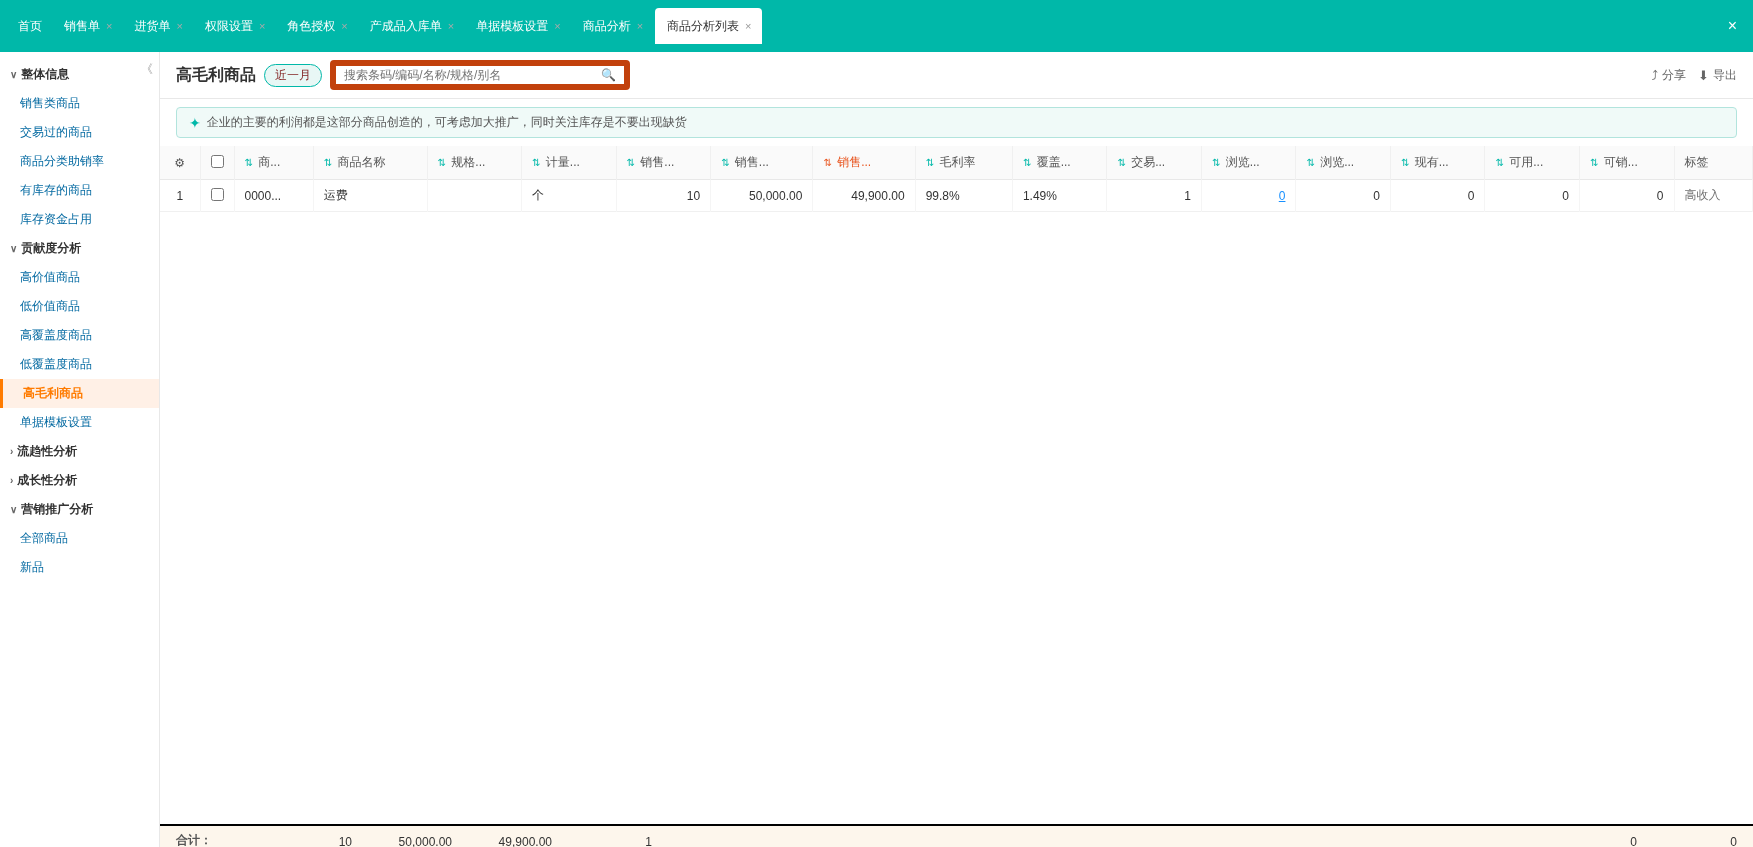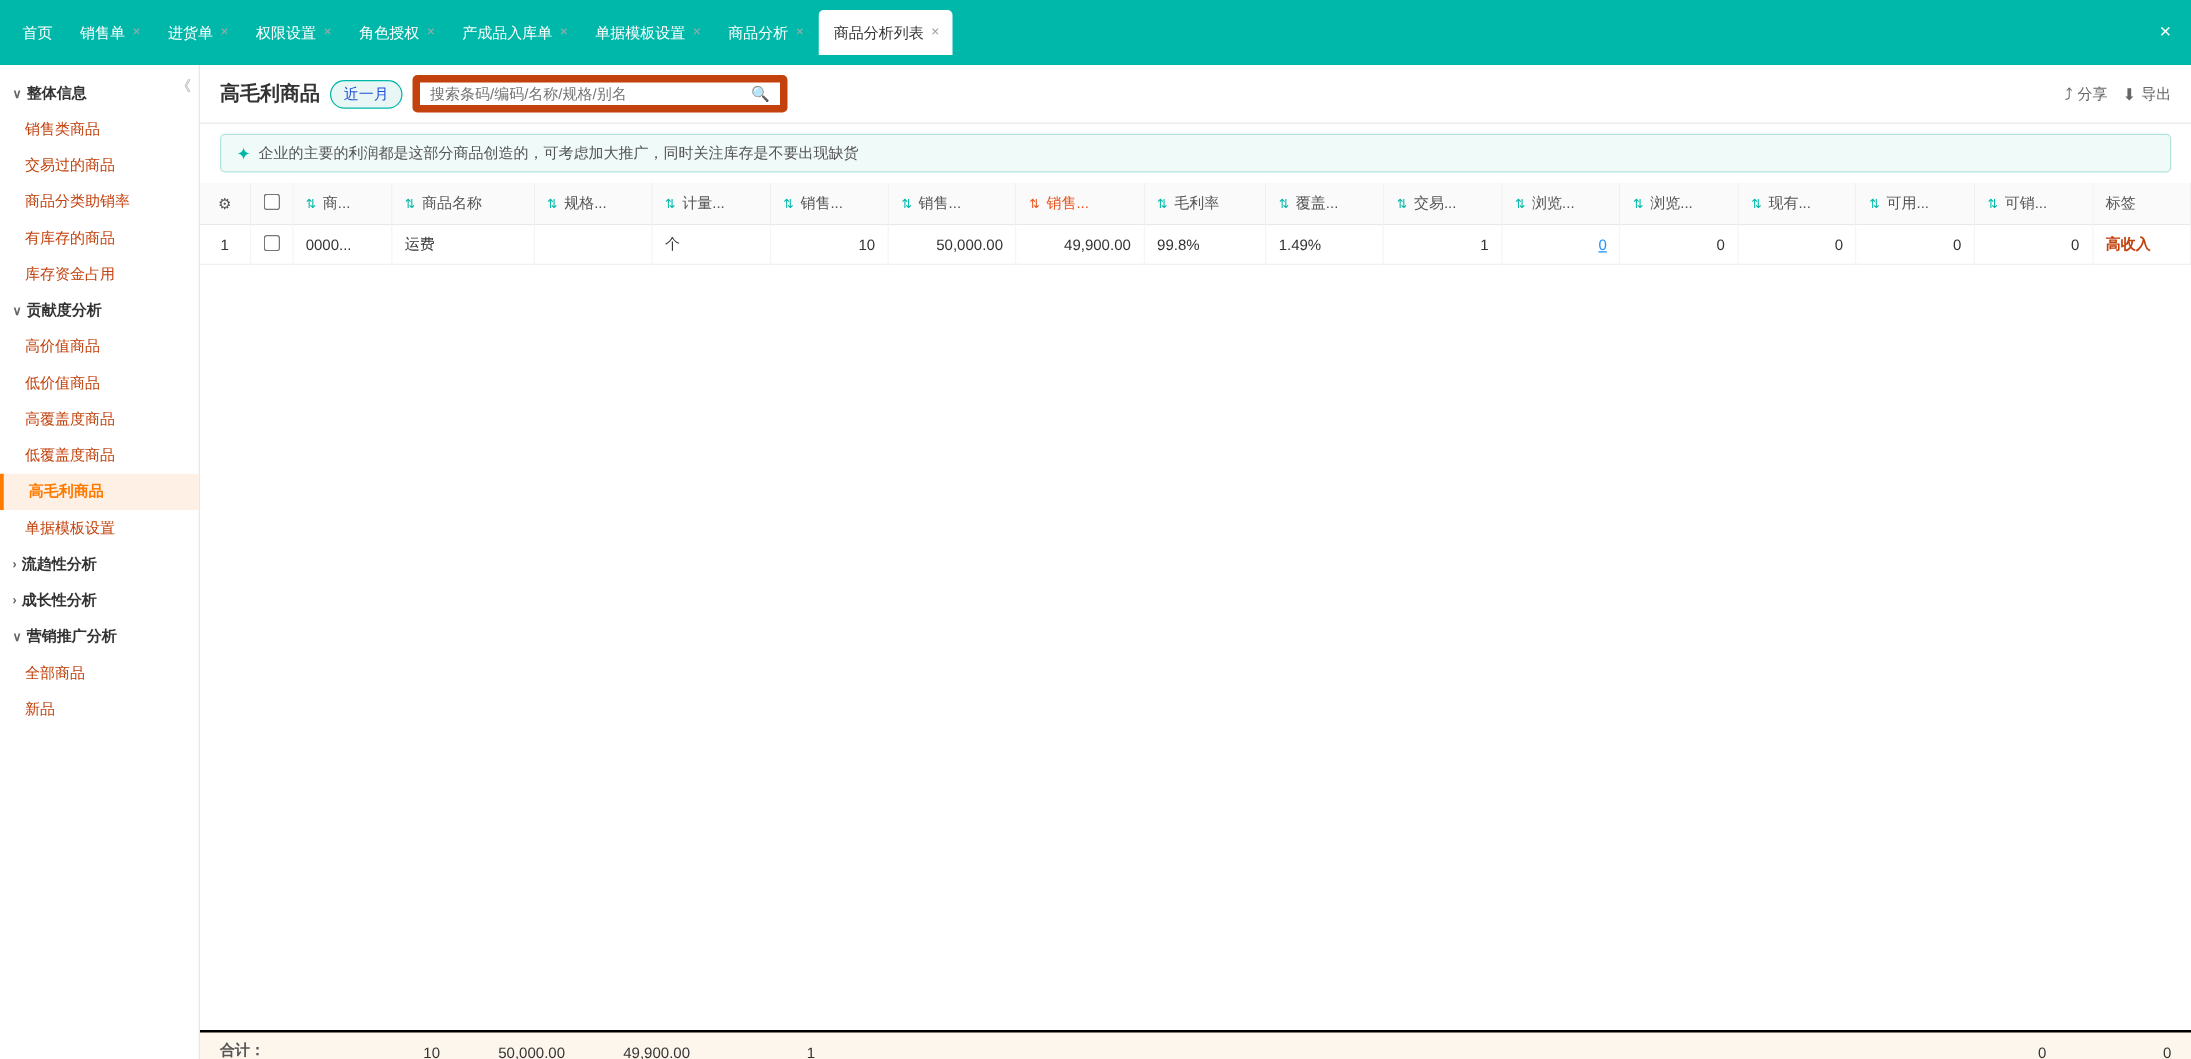--- a/index.html
+++ b/index.html
@@ -65,21 +65,21 @@
       align-items: center;
       padding: 6px 10px;
       color: #333;
       font-weight: bold;
       font-size: 12px;
       cursor: pointer;
     }
     .sidebar-group-title .arrow { margin-right: 4px; font-size: 10px; color: #666; }
     .sidebar-item {
       padding: 6px 10px 6px 20px;
-      color: #c2410c;
+      color: #0369a1;
       cursor: pointer;
       font-size: 12px;
     }
     .sidebar-item.active { background: #fff0e6; color: #ff7b00; font-weight: bold; border-left: 3px solid #ff7b00; }
 
     
     .content-area {
       flex: 1;
       display: flex;
       flex-direction: column;
@@ -95,21 +95,21 @@
       border-bottom: 1px solid #e8e8e8;
       gap: 8px;
     }
     .content-title {
       font-size: 16px;
       font-weight: bold;
       color: #333;
     }
     .filter-btn {
       background: #e8f7f5;
-      color: #1d4ed8;
+      color: #7f1d1d;
       border: 1px solid #00b8a9;
       border-radius: 12px;
       padding: 2px 10px;
       cursor: pointer;
       font-size: 12px;
     }
     .search-box {
       display: flex;
       align-items: center;
       border: 6px solid #c2410c;
@@ -185,21 +185,21 @@
     thead th .sort-icon { color: #00b8a9; font-size: 10px; margin-right: 2px; }
     tbody tr {
       border-bottom: 1px solid #f0f0f0;
     }
     tbody td {
       padding: 7px 10px;
       color: #333;
       border-right: 1px solid #f5f5f5;
       white-space: nowrap;
     }
-    .tag-high { color: #c2410c; font-weight: bold; }
+    .tag-high { color: #737373; }
     .link-blue { color: #1890ff; text-decoration: underline; cursor: pointer; }
 
     
     .table-footer {
       background: #fdf6ec;
       border-top: 2px solid #000000;
       padding: 6px 16px;
       display: flex;
       align-items: flex-end;
       gap: 20px;

